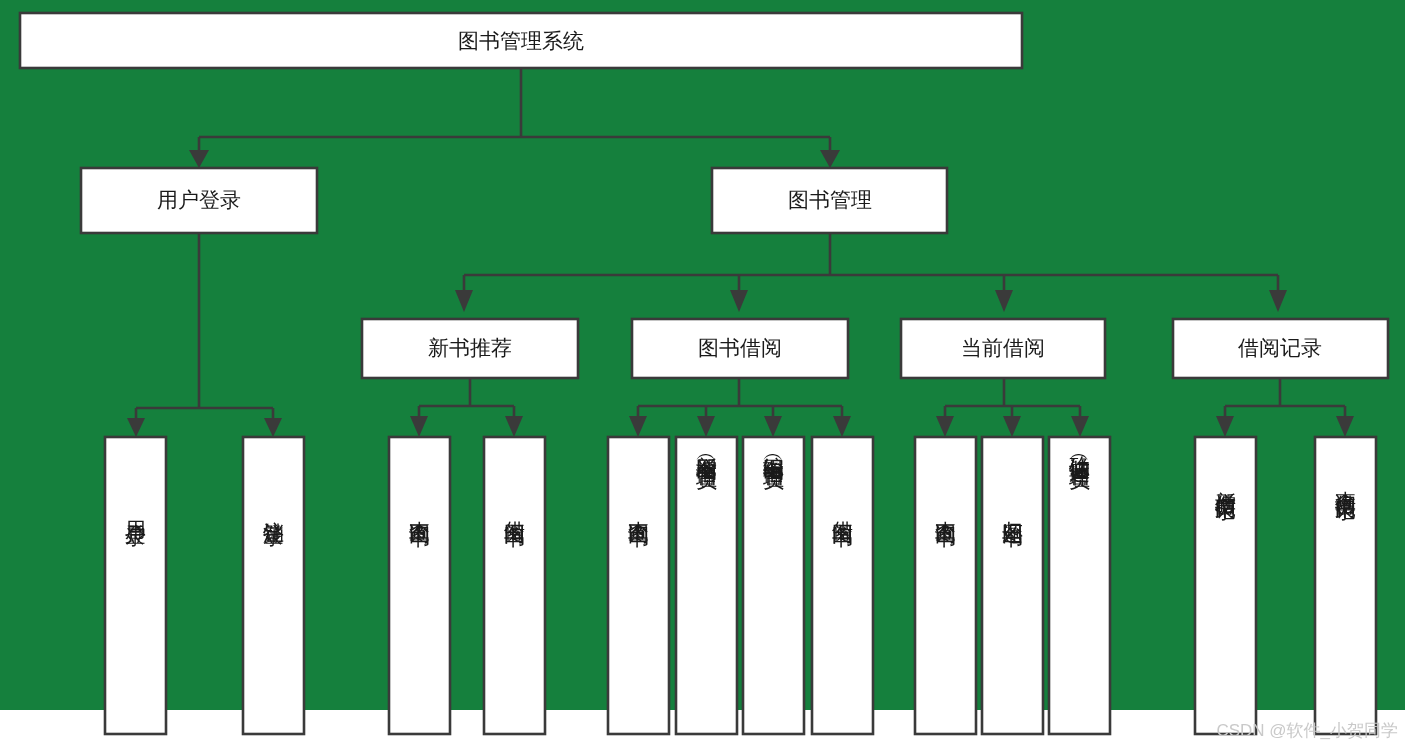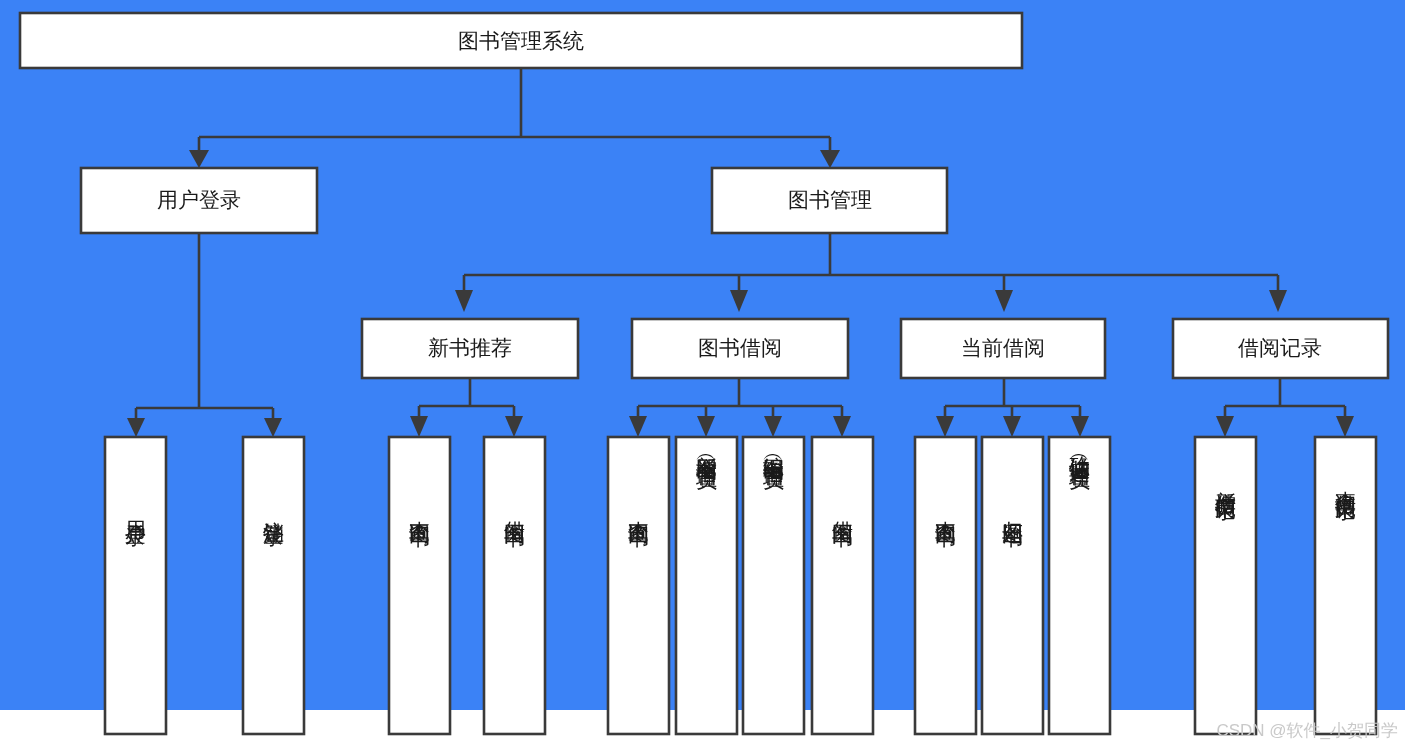--- a/index.html
+++ b/index.html
@@ -11,21 +11,21 @@
   body {
     width: 1405px;
     height: 747px;
     overflow: hidden;
     font-family: "Liberation Sans", "DejaVu Sans", sans-serif;
   }
   #diagram-root {
     position: relative;
     width: 1405px;
     height: 710px;
-    background: #3b82f6;
+    background: #15803d;
   }
   svg#diagram-canvas {
     position: absolute;
     top: 0;
     left: 0;
     width: 1405px;
     height: 747px;
     display: block;
   }
   .node-box {

